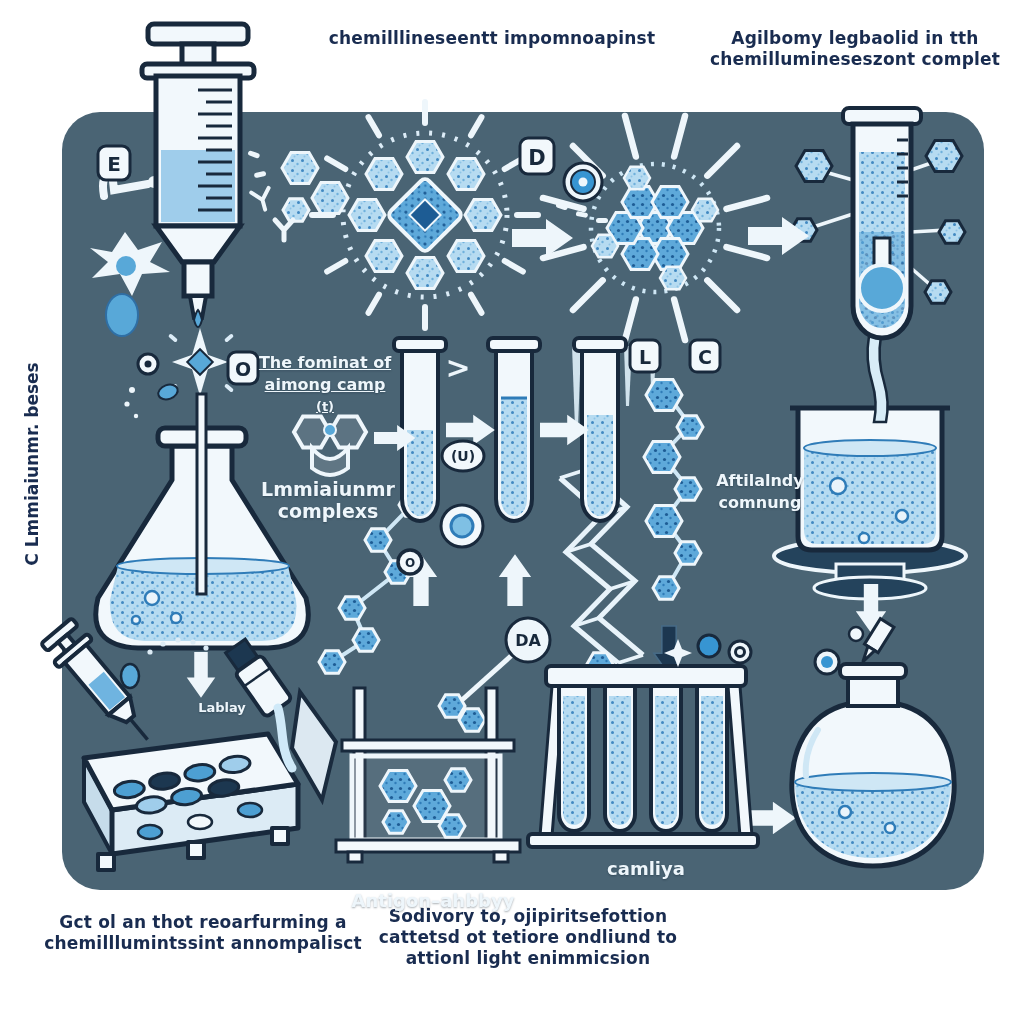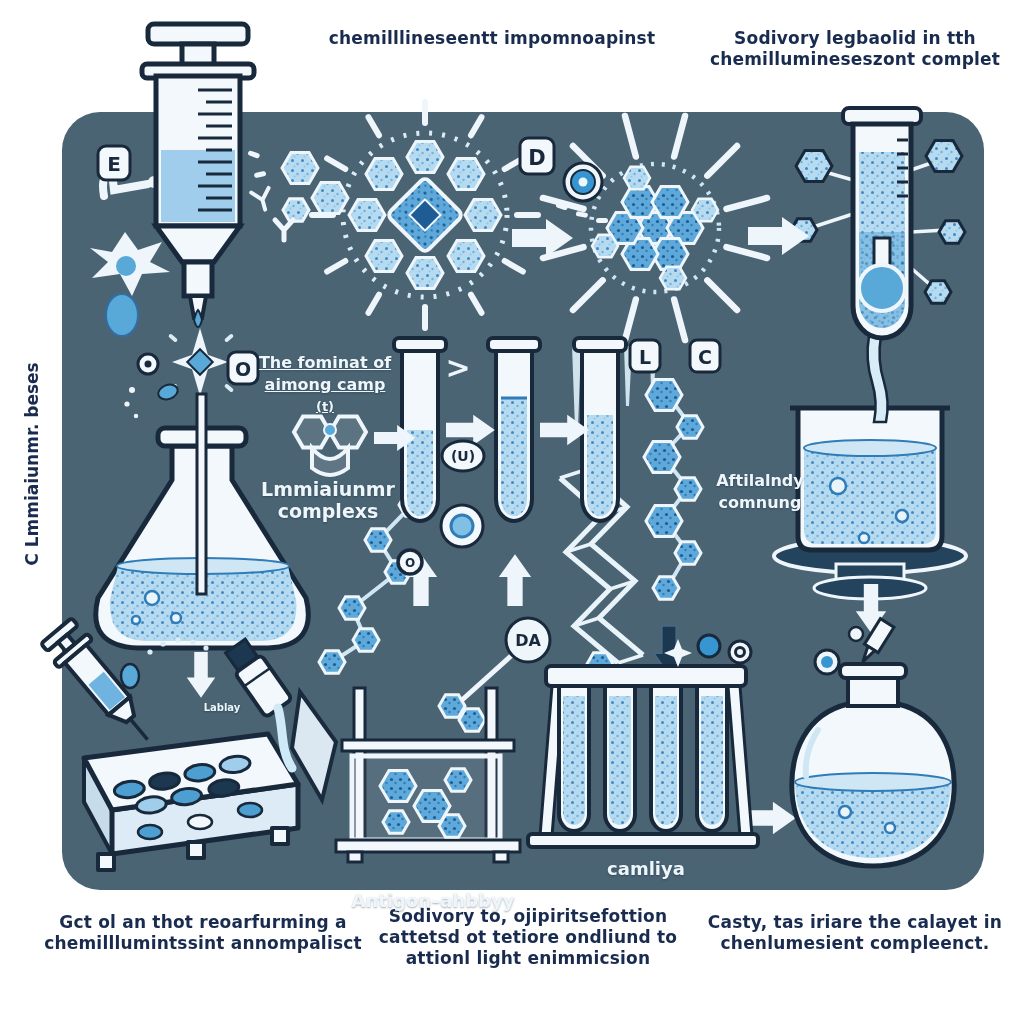--- a/index.html
+++ b/index.html
@@ -450,48 +450,44 @@
         <circle cx="330" cy="430" r="6" fill="#58a8d8" stroke="#eef6fb" stroke-width="2"></circle>
       </g>
       <use href="#arr" transform="translate(374,438) scale(0.68)" fill="#eef6fb"></use>
     </g>
   </svg>
 
   <div class="cap" style="left:282px; top:28px; width:420px;">
     <div>chemilllineseentt impomnoapinst</div>
   </div>
   <div class="cap" style="left:690px; top:28px; width:330px;">
-    <div>Sodivory legbaolid in tth</div>
+    <div>Agilbomy legbaolid in tth</div>
     <div>chemillumineseszont complet</div>
   </div>
   <div class="vcap">C Lmmiaiunmr. beses</div>
   <div class="cap" style="left:38px; top:912px; width:330px;">
     <div>Gct ol an thot reoarfurming a</div>
     <div>chemilllumintssint annompalisct</div>
   </div>
   <div class="cap" style="left:368px; top:906px; width:320px;text-align:center;">
     <div>Sodivory to, ojipiritsefottion</div>
     <div>cattetsd ot tetiore ondliund to</div>
     <div>attionl light enimmicsion</div>
   </div>
-  <div class="cap" style="left:690px; top:912px; width:330px;">
-    <div>Casty, tas iriare the calayet in</div>
-    <div>chenlumesient compleenct.</div>
-  </div>
 
   <div class="wlab" style="left:250px; top:352px; width:150px; font-size:16px;text-decoration:underline;">
     <div>The fominat of</div>
     <div>aimong camp</div>
     <div class="sm">(t)</div>
   </div>
   <div class="wlab" style="left:258px; top:478px; width:140px; font-size:19px;">
     <div>Lmmiaiunmr</div>
     <div>complexs</div>
   </div>
   <div class="wlab" style="left:700px; top:470px; width:120px; font-size:16px;">
     <div>Aftilalndy</div>
     <div>comnung</div>
   </div>
-  <div class="wlab" style="left:172px; top:697px; width:100px; font-size:10px;">Lablay</div>
+  <div class="wlab" style="left:172px; top:697px; width:100px; font-size:13px;">Lablay</div>
   <div class="wlab" style="left:348px; top:858px; width:170px; font-size:18px;margin-top:32px;">Antigon–ahbbyy</div>
   <div class="wlab" style="left:586px; top:858px; width:120px; font-size:18px;">camliya</div>
 
 </div>
 
 </body></html>

